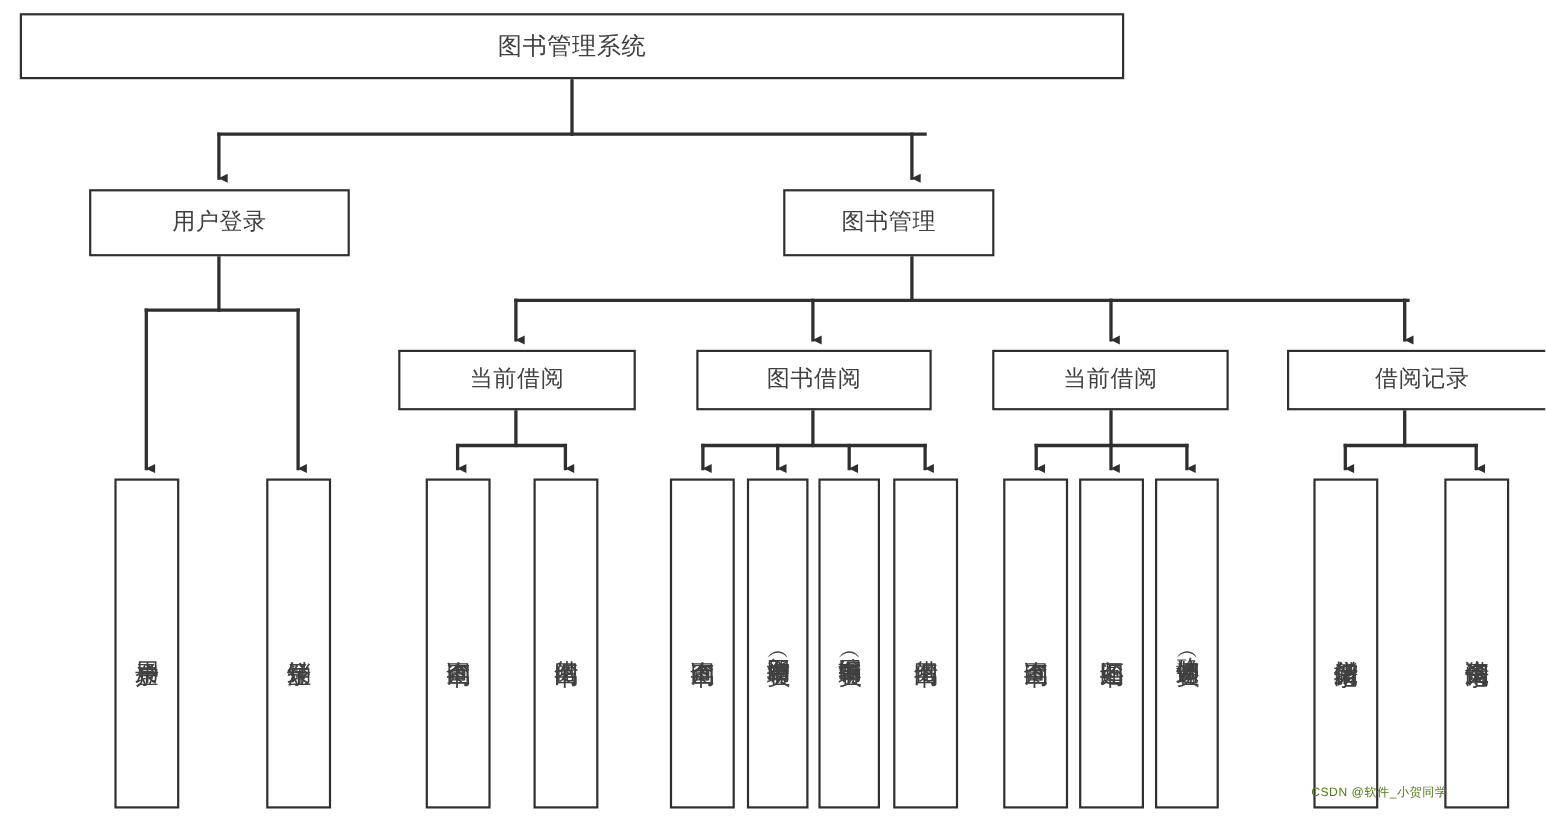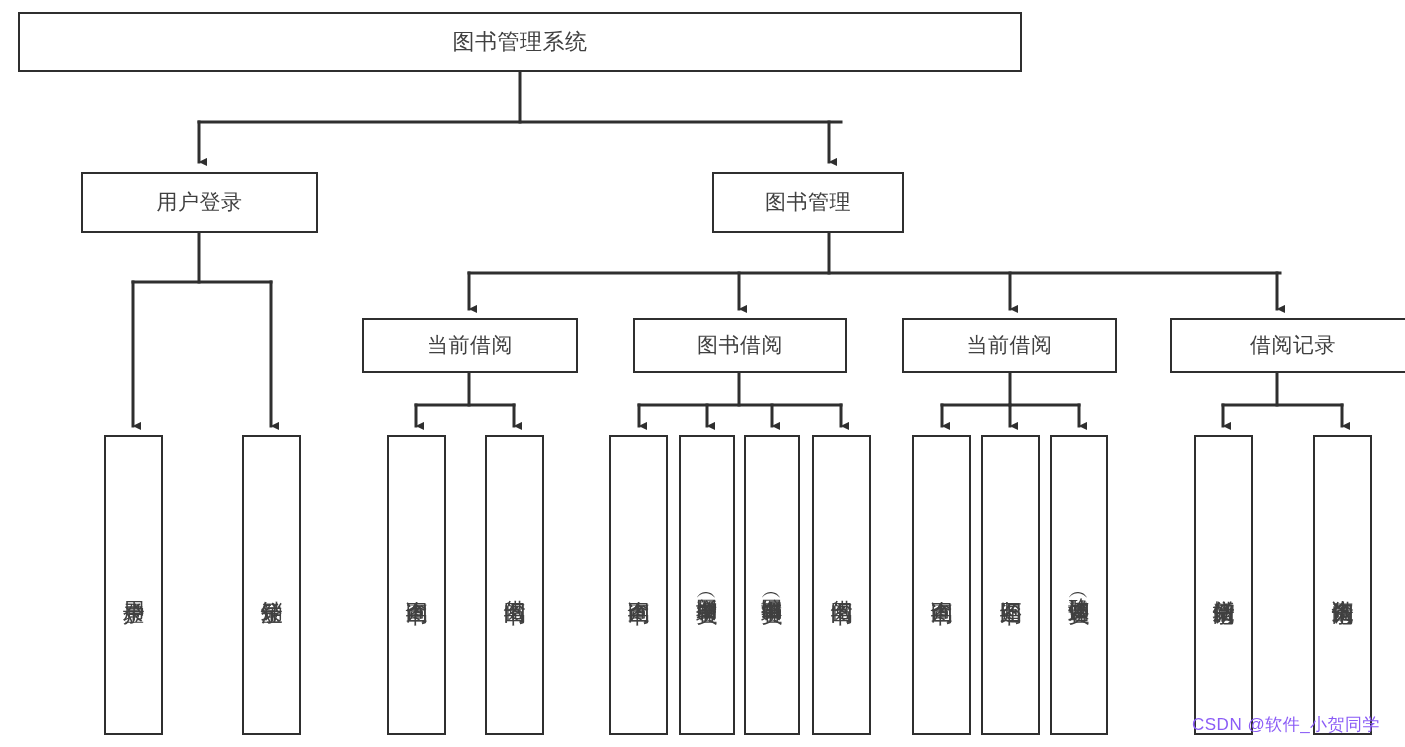--- a/index.html
+++ b/index.html
@@ -60,22 +60,22 @@
     font-size: 22px;
     line-height: 1.12;
     letter-spacing: 1px;
     max-height: 100%;
   }
   .node.vert.narrow .node-label {
     font-size: 21px;
   }
   .watermark {
     position: absolute;
-    color: #8b5cf6;
-    font-size: 17px;
+    color: #4d7c0f;
+    font-size: 11px;
     white-space: nowrap;
     z-index: 3;
     letter-spacing: 0.5px;
     text-align: center;
   }
 </style>
 </head>
 <body>
 
 <div id="diagram-root">

